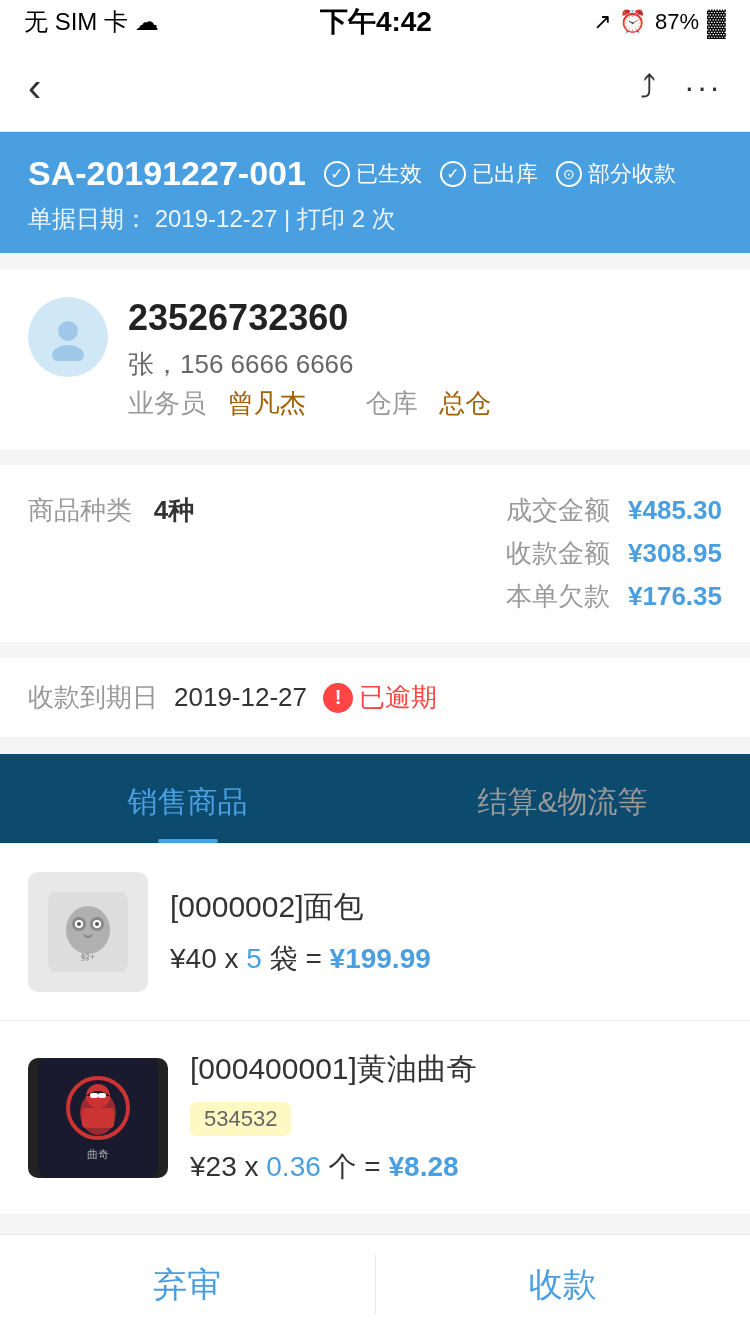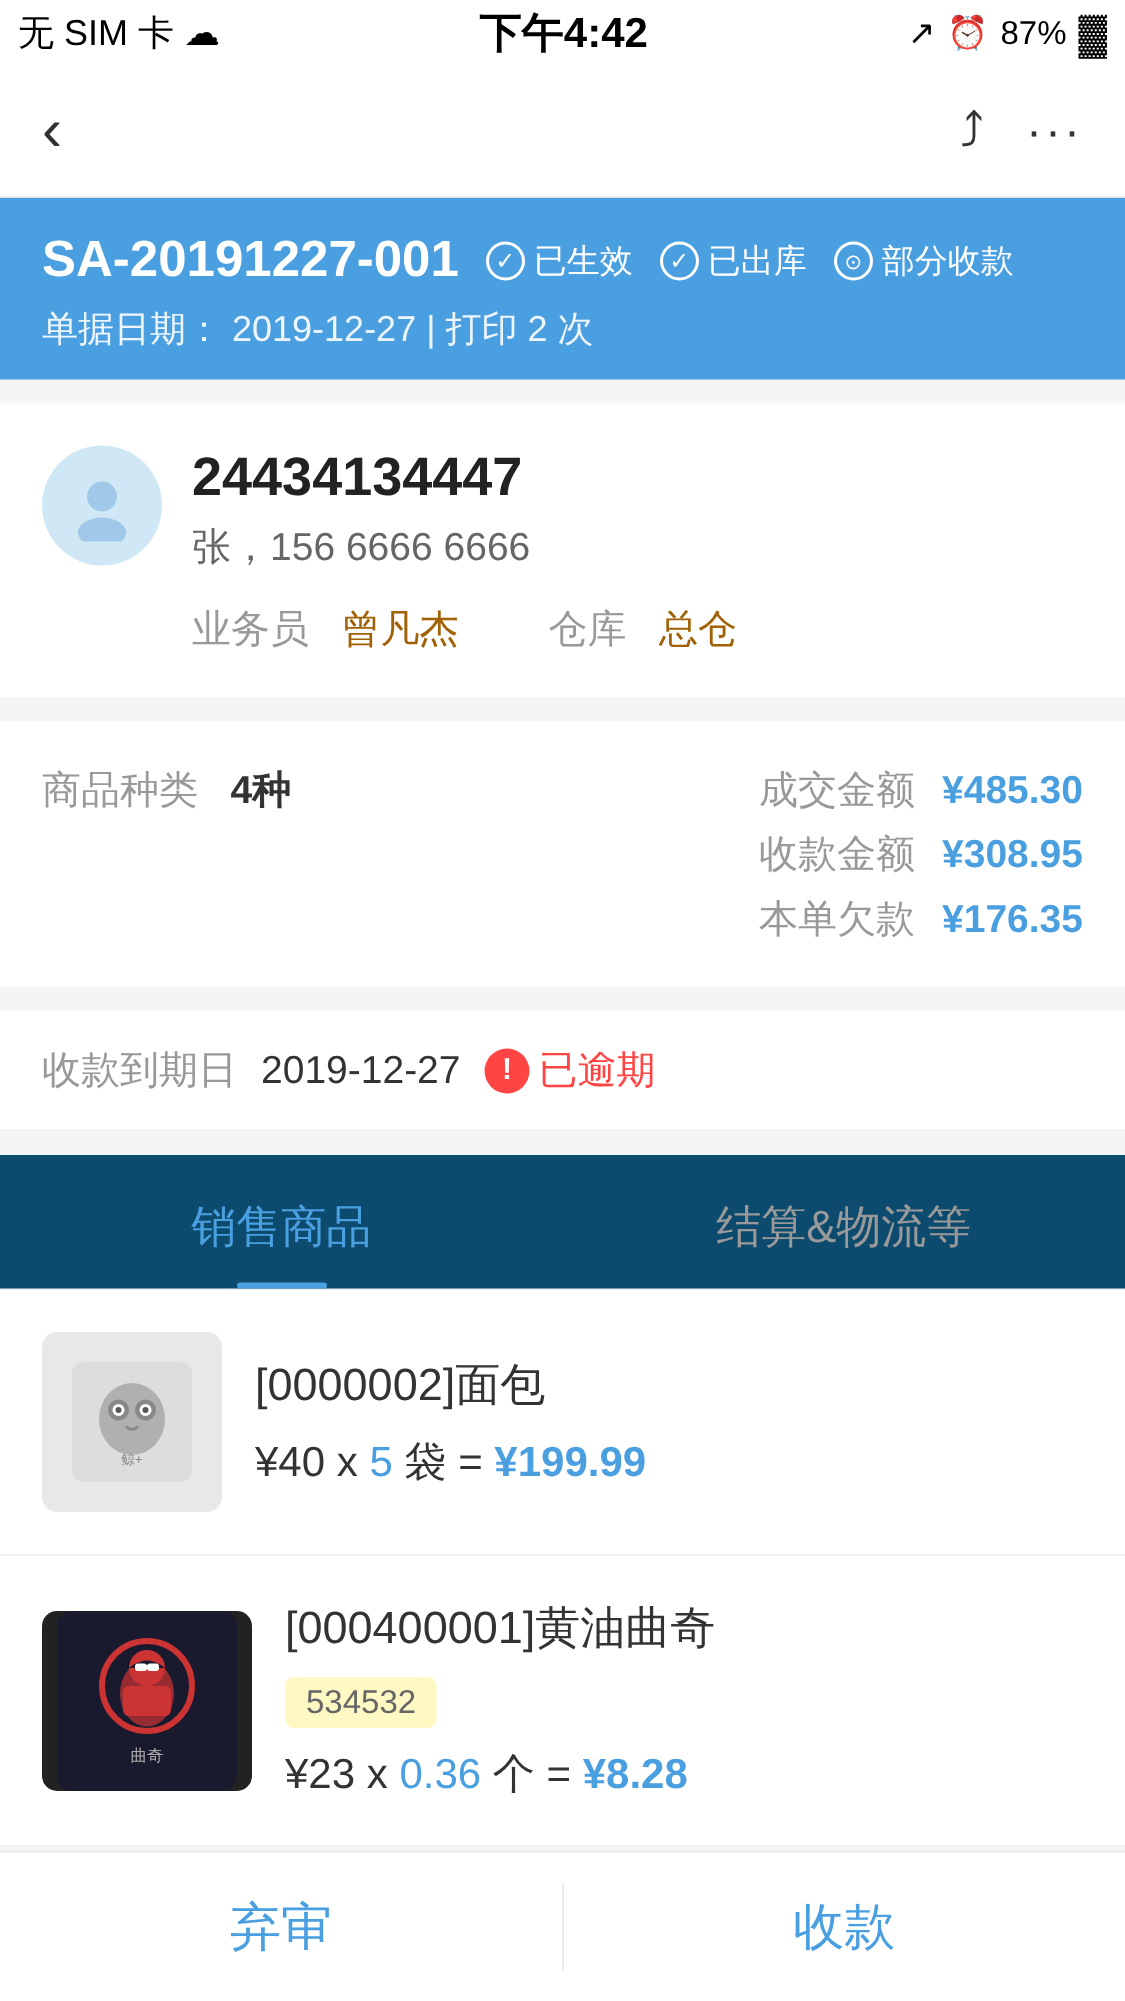--- a/index.html
+++ b/index.html
@@ -13,21 +13,21 @@
       overflow-x: hidden;
     }
 
     
     .status-bar {
       height: 44px;
       background: #fff;
       display: flex;
       align-items: center;
       justify-content: space-between;
-      padding: 0 12px;
+      padding: 0 24px;
       font-size: 28px;
       font-weight: 500;
     }
     .status-left { font-size: 24px; }
     .status-center { font-size: 28px; font-weight: 600; }
     .status-right { display: flex; align-items: center; gap: 8px; font-size: 22px; }
 
     
     .nav-bar {
       height: 88px;
@@ -118,21 +118,21 @@
     .customer-info { flex: 1; }
     .customer-name-phone {
       font-size: 36px;
       font-weight: 600;
       color: #222;
       margin-bottom: 8px;
     }
     .customer-sub {
       font-size: 26px;
       color: #666;
-      margin-bottom: 20px;
+      margin-bottom: 4px;
     }
     .customer-meta {
       display: flex;
       gap: 60px;
       font-size: 26px;
       color: #333;
     }
     .meta-label { color: #999; }
     .meta-value { color: #a16207; font-weight: 400; }
 
@@ -362,21 +362,21 @@
 </div>
 
 <div class="customer-section">
   <div class="customer-avatar">
     <svg viewBox="0 0 48 48" fill="none" xmlns="http://www.w3.org/2000/svg">
       <circle cx="24" cy="18" r="10" fill="#a0c8e8"></circle>
       <ellipse cx="24" cy="42" rx="16" ry="10" fill="#a0c8e8"></ellipse>
     </svg>
   </div>
   <div class="customer-info">
-    <div class="customer-name-phone">24434134447</div>
+    <div class="customer-name-phone">23526732360</div>
     <div class="customer-sub">张，156 6666 6666</div>
     <div class="customer-meta">
       <div>
         <span class="meta-label">业务员</span>
         &nbsp;
         <span class="meta-value">曾凡杰</span>
       </div>
       <div>
         <span class="meta-label">仓库</span>
         &nbsp;

